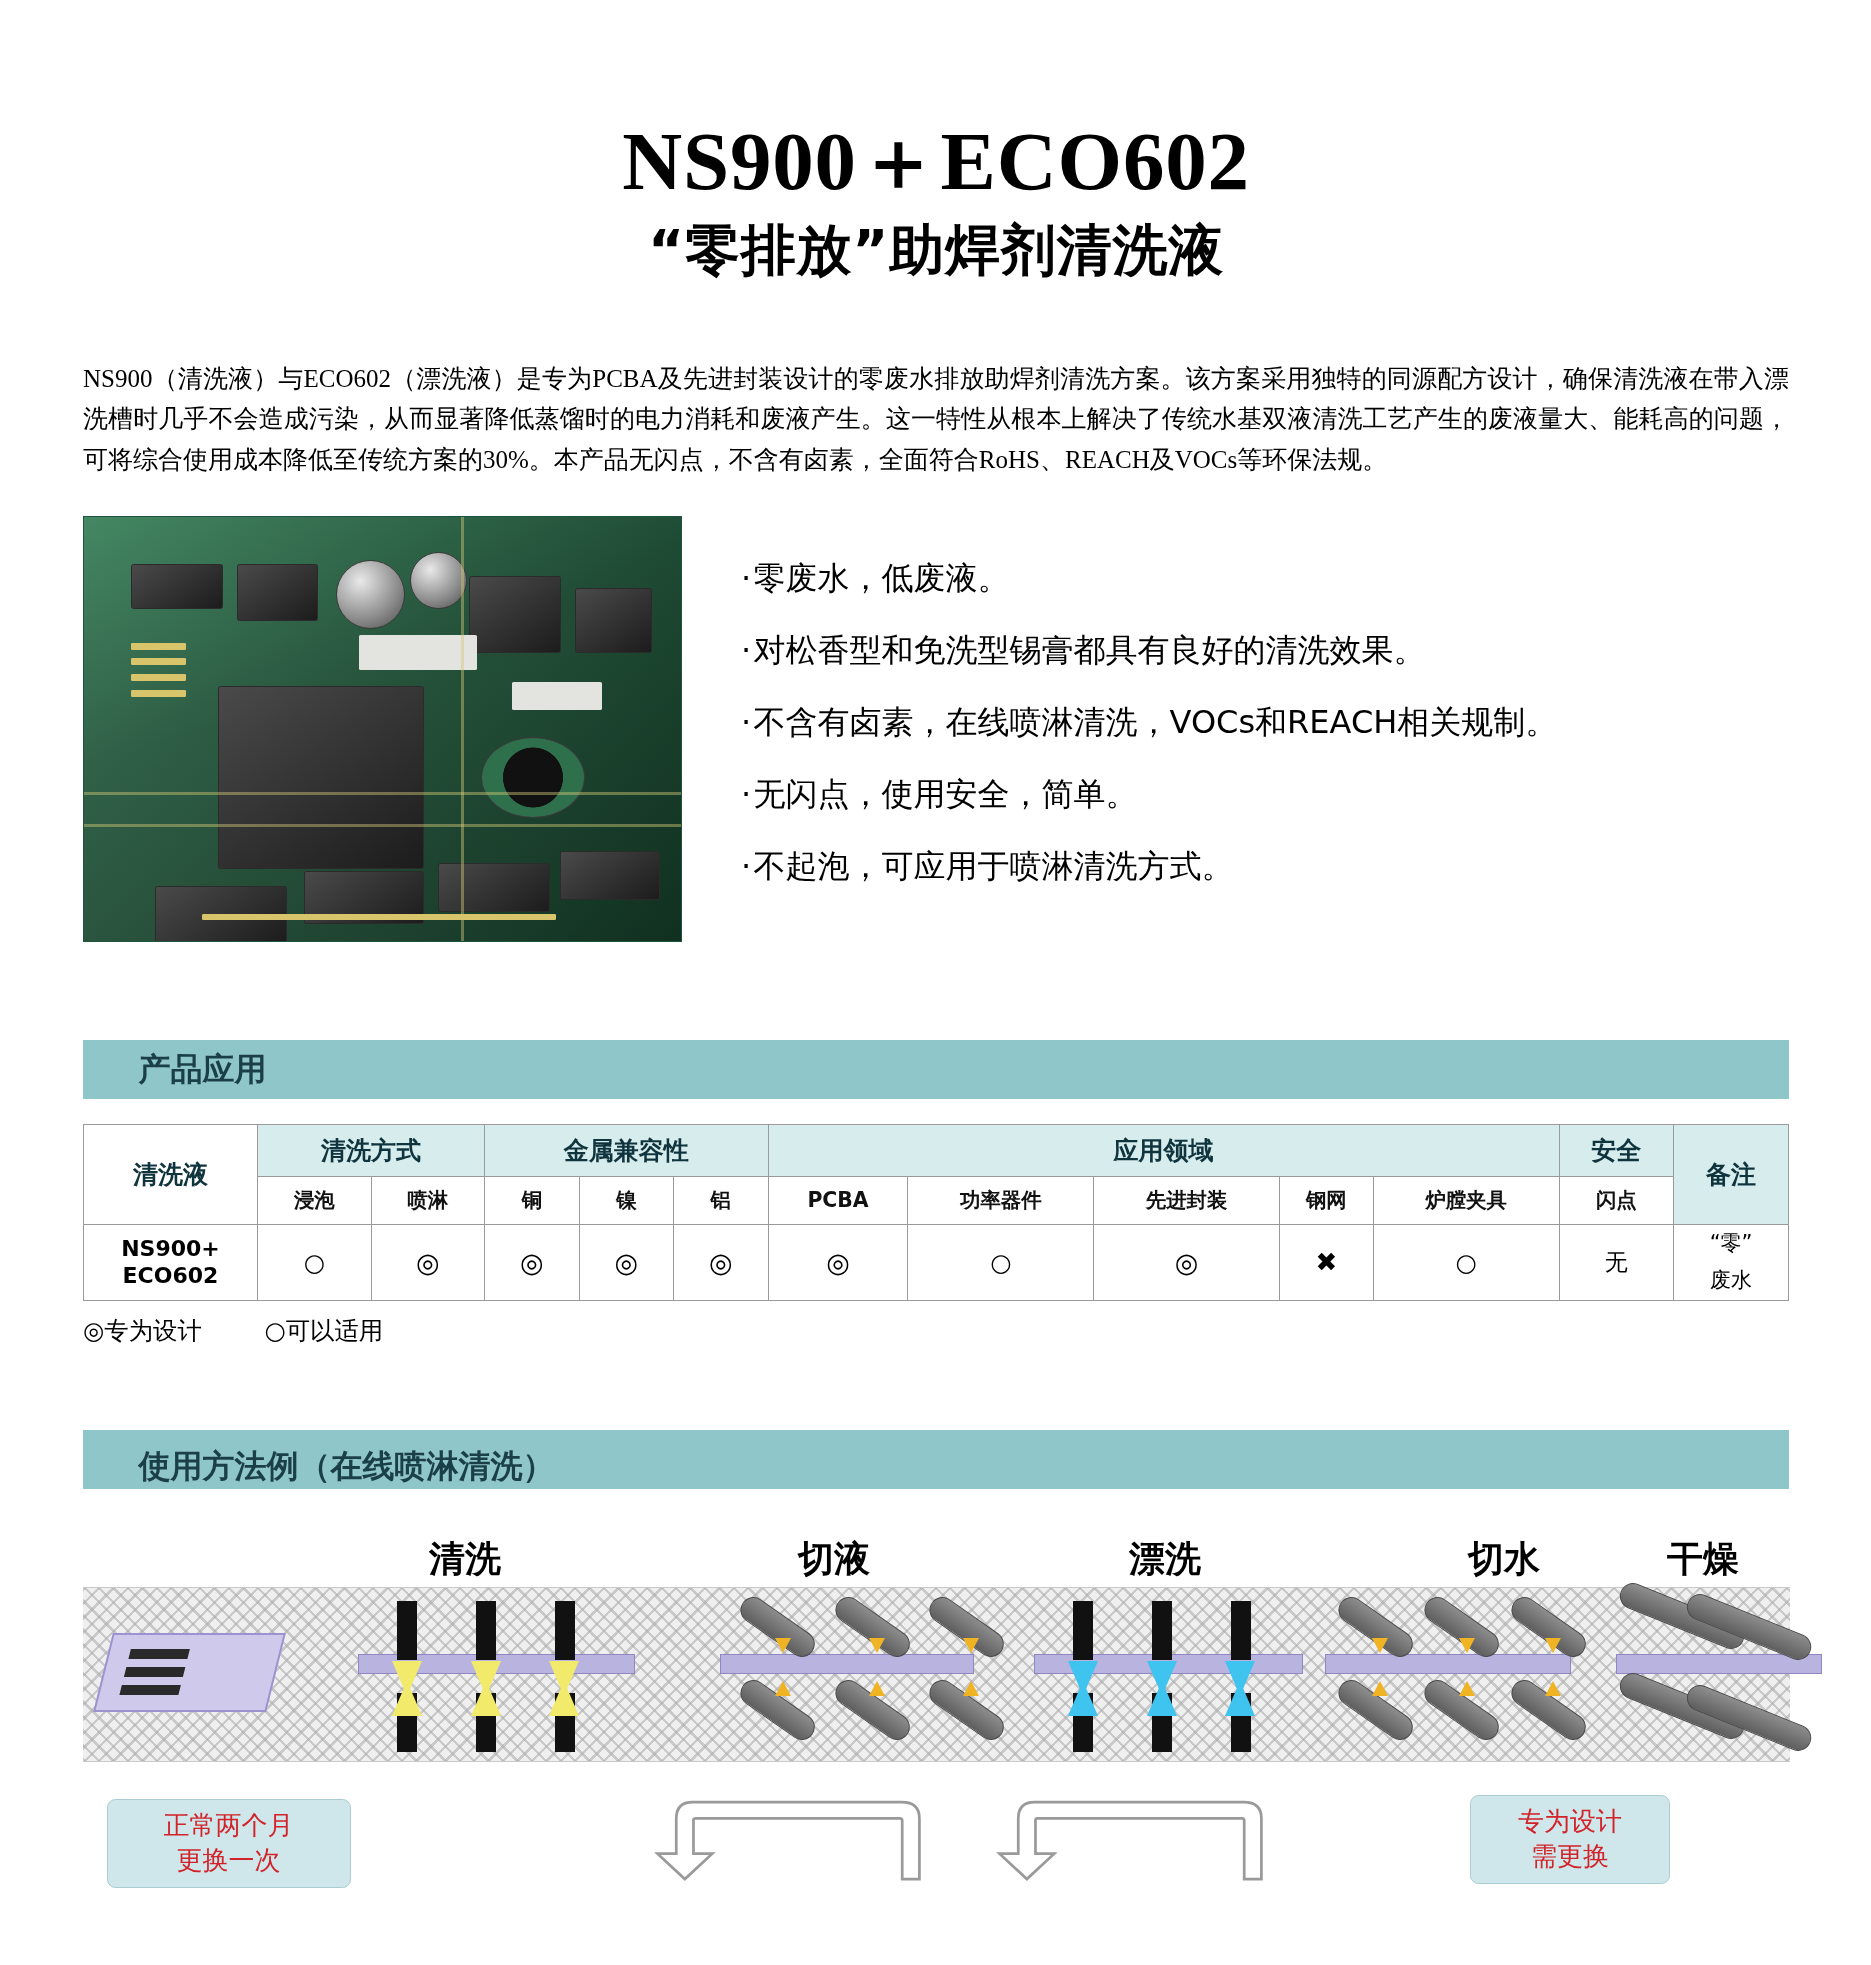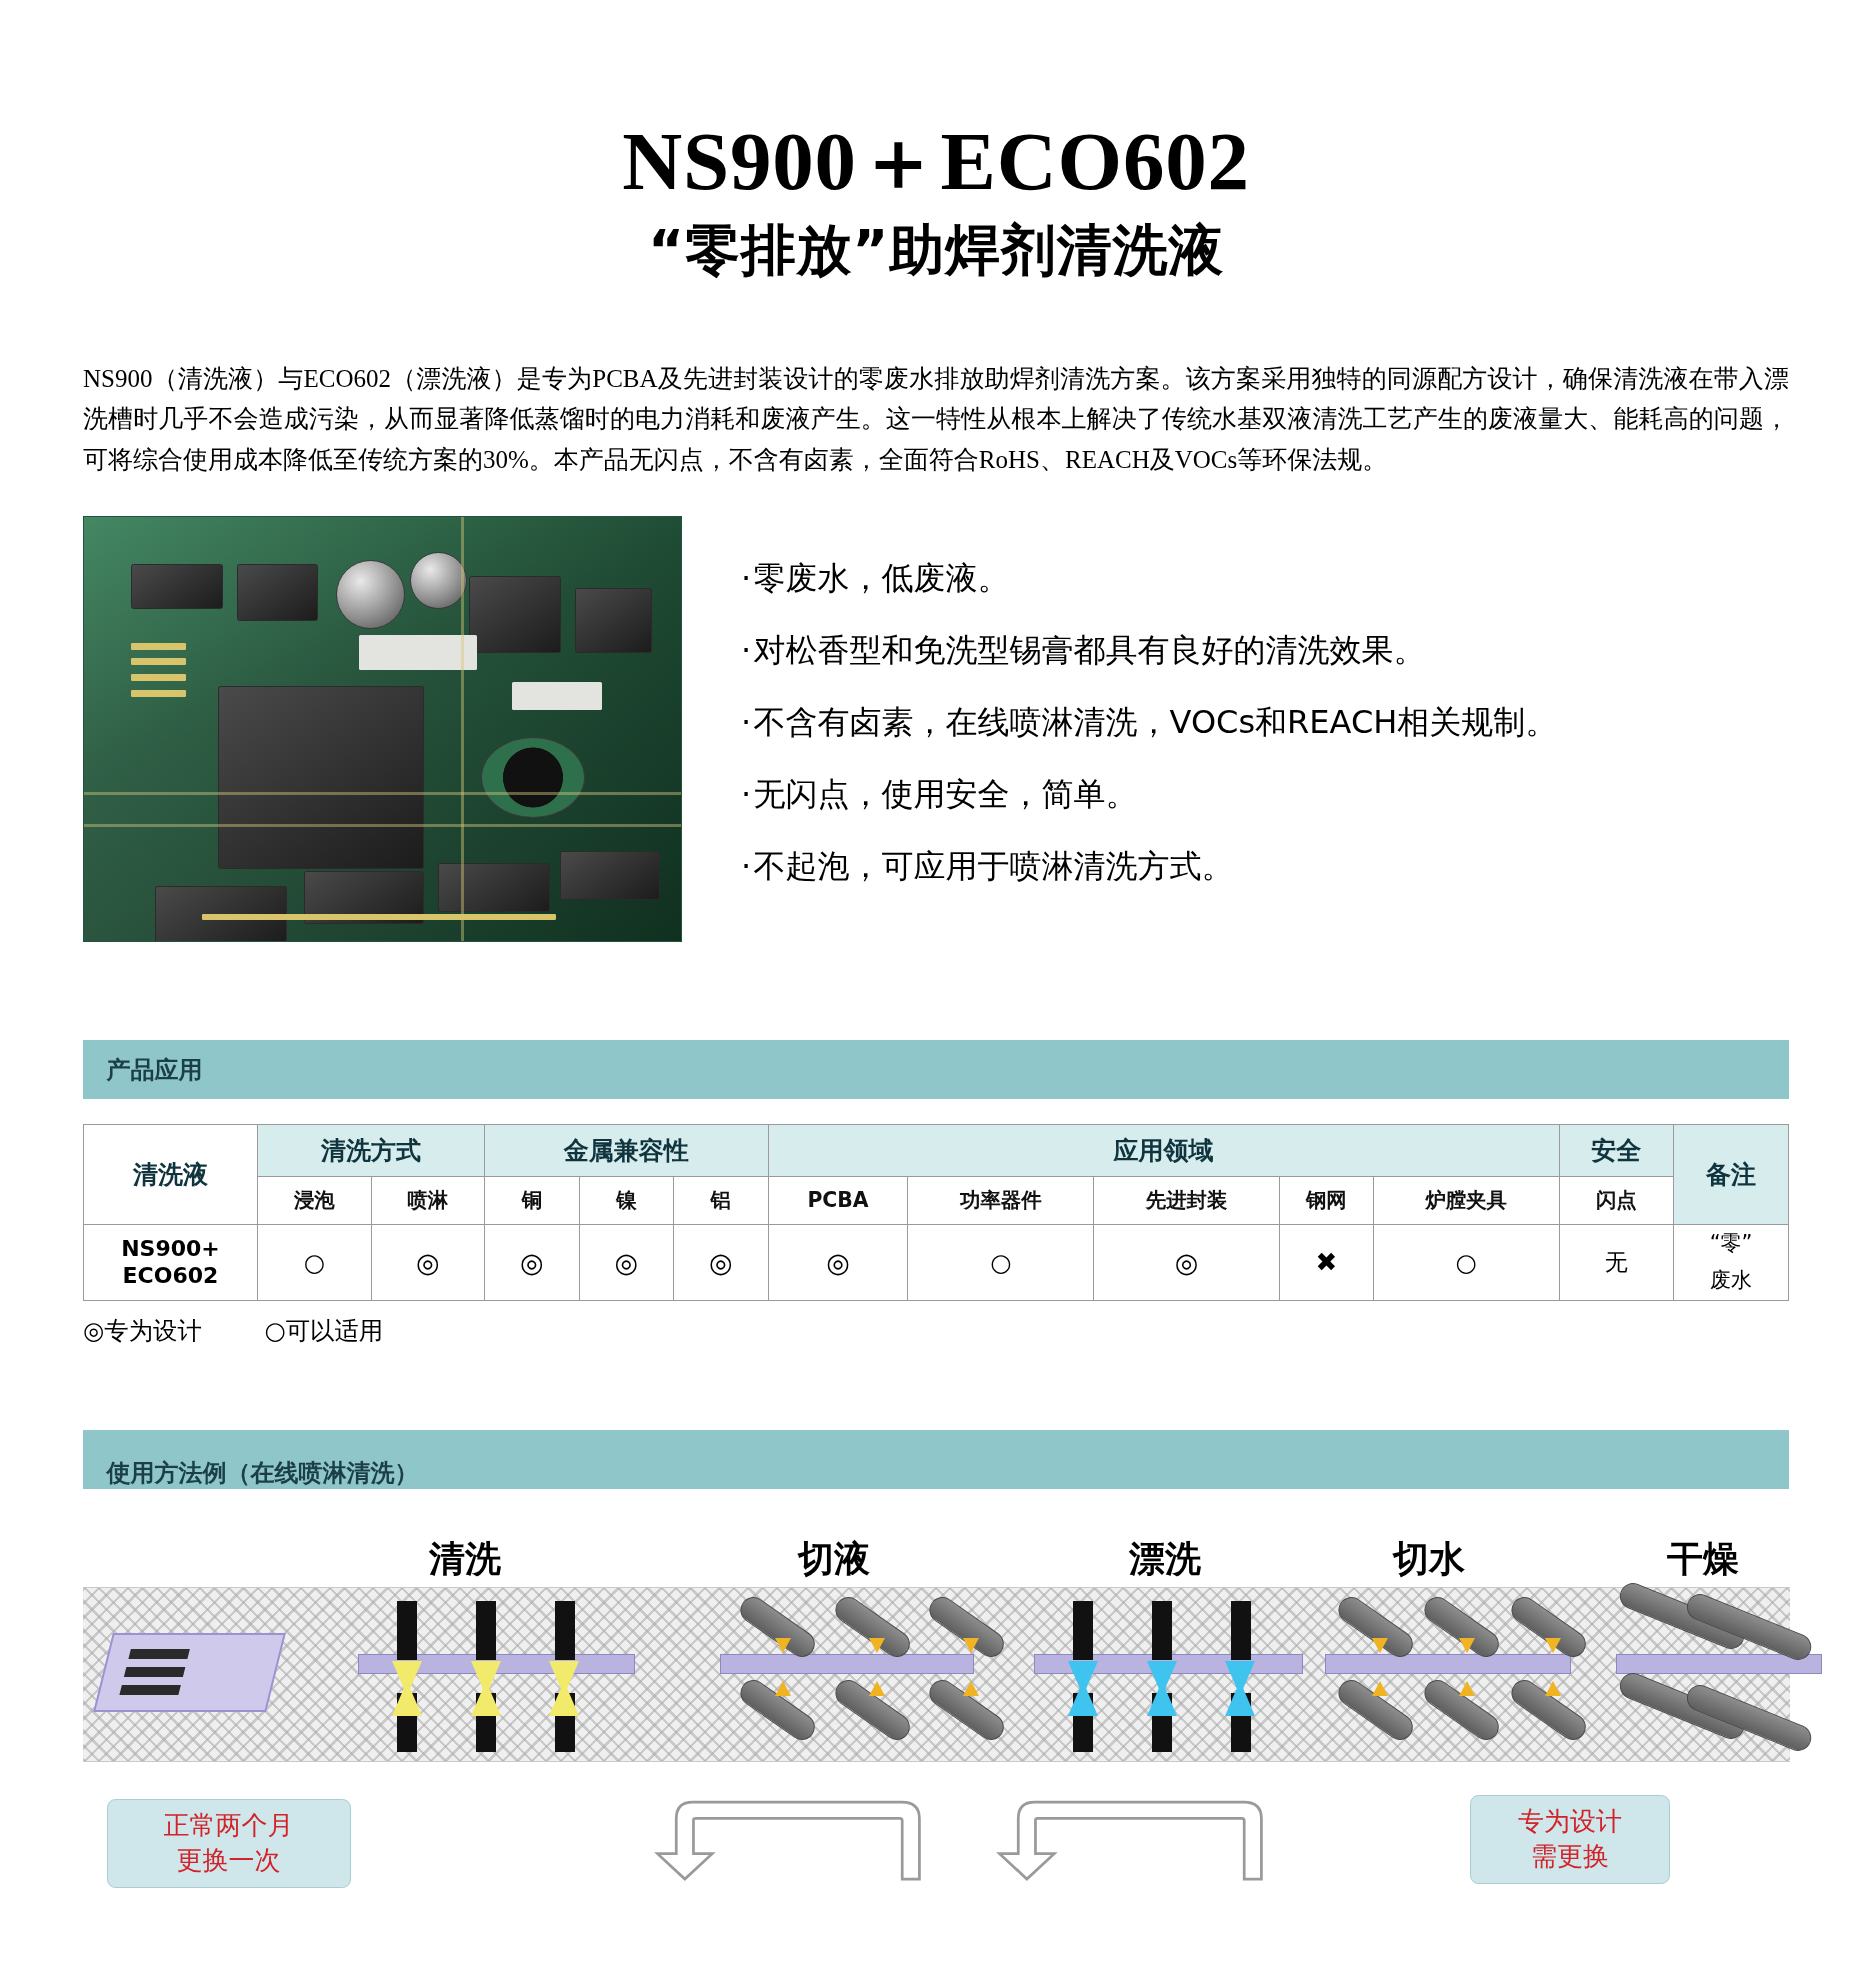--- a/index.html
+++ b/index.html
@@ -122,23 +122,24 @@
     margin: 0 83px;
     background: #8fc6c9;
     height: 59px;
     display: flex;
     align-items: center;
     padding-left: 23.6px;
     box-sizing: border-box;
   }
   .section-bar span {
     font-family: "DejaVu Sans", sans-serif;
-    font-size: 24px;
+    font-size: 32px;
     font-weight: bold;
     color: #1b3f49;
+    margin-left: 32px;
   }
   #app-bar { margin-top: 98px; }
   #usage-bar { margin-top: 83px; align-items: flex-end; }
 
   
   .tbl-wrap {
     margin: 24.4px 83px 0 83px;
   }
   table.apptable {
     border-collapse: collapse;
@@ -412,21 +413,21 @@
   <div class="section-bar" id="usage-bar">
     <span>使用方法例（在线喷淋清洗）</span>
   </div>
 
   <div class="flow" style="margin-top:35px;">
 
     <div class="flow-labels">
       <div class="flow-label" style="left:346px;">清洗</div>
       <div class="flow-label" style="left:715px;">切液</div>
       <div class="flow-label" style="left:1002px;margin-left:44px;">漂洗</div>
-      <div class="flow-label" style="left:1310px;">切水</div>
+      <div class="flow-label" style="left:1385px;">切水</div>
       <div class="flow-label" style="left:1584px;">干燥</div>
     </div>
 
     <div class="conveyor"></div>
 
     <div class="board-in">
       <i style="top:14px;"></i>
         <i style="top:32px;"></i>
         <i style="top:50px;"></i>
     </div>

